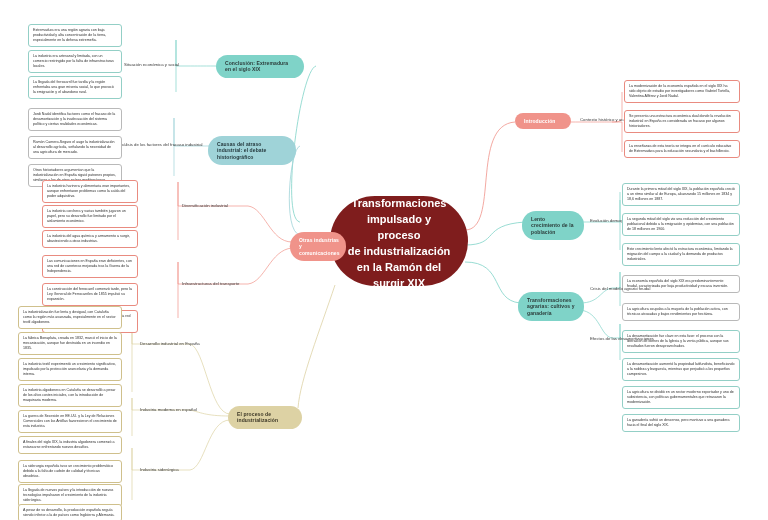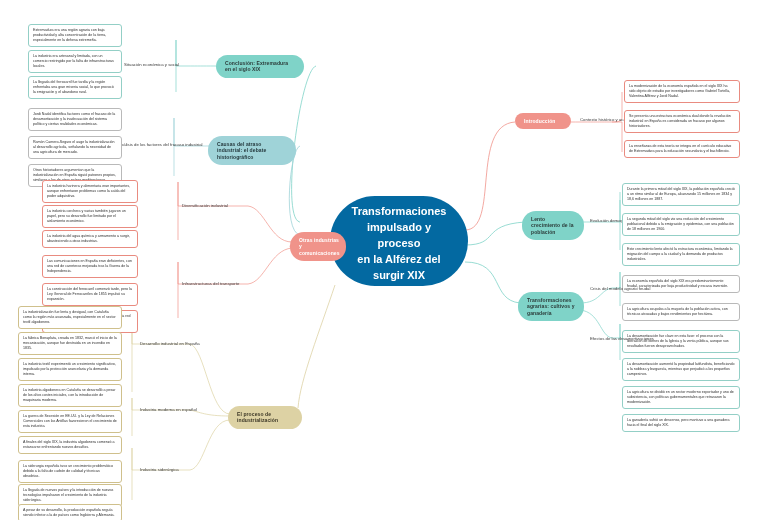--- a/index.html
+++ b/index.html
@@ -25,21 +25,21 @@
     display: flex;
     align-items: center;
     border-radius: 14px;
     padding: 5px 9px;
     font-weight: bold;
     line-height: 1.25;
     letter-spacing: .1px;
   }
   .node-central {
     position: absolute;
-    background: #0369a1;
+    background: #7f1d1d;
     border-radius: 60px;
     color: #ffffff;
     display: flex;
     flex-direction: column;
     align-items: center;
     justify-content: center;
     text-align: center;
     font-weight: bold;
     font-size: 11px;
     line-height: 1.45;
@@ -134,21 +134,22 @@
   </svg>
 
   <div class="node-central" style="left:330px; top:196px; width:138px; height:90px;">
     <svg class="doc-icon" viewBox="0 0 17 20">
       <path d="M1 1 h10 l5 5 v13 h-15 z" fill="#3b6fe0"></path>
       <path d="M11 1 l5 5 h-5 z" fill="#2a56bd"></path>
       <text x="8.5" y="13" font-size="4" fill="#ffffff" text-anchor="middle" font-family="Liberation Sans, sans-serif">DOC</text>
     </svg>
     <div>Transformaciones</div>
     <div>impulsado y proceso</div>
-    <div>en la Alférez del</div>
+    <div>de industrialización</div>
+    <div>en la Ramón del</div>
     <div>surgir XIX</div>
   </div>
 
   <div class="node n-red" style="left:515px; top:113px; width:56px; font-size:5px;">
     <span>Introducción</span>
   </div>
   <div class="sublabel" style="left:580px; top:117px;">Contexto histórico y académico</div>
   <div class="leaf red" style="left:624px; top:80px; width:116px;">La modernización de la economía española en el siglo XIX ha sido objeto de estudio por investigadores como Gabriel Tortella, Valentina Alférez y Jordi Nadal.</div>
   <div class="leaf red" style="left:624px; top:110px; width:116px;">Se presenta una estructura económica dual donde la revolución industrial en España es considerada un fracaso por algunos historiadores.</div>
   <div class="leaf red" style="left:624px; top:140px; width:116px;">La enseñanza de esta teoría se integra en el currículo educativo de Extremadura para la educación secundaria y el bachillerato.</div>

